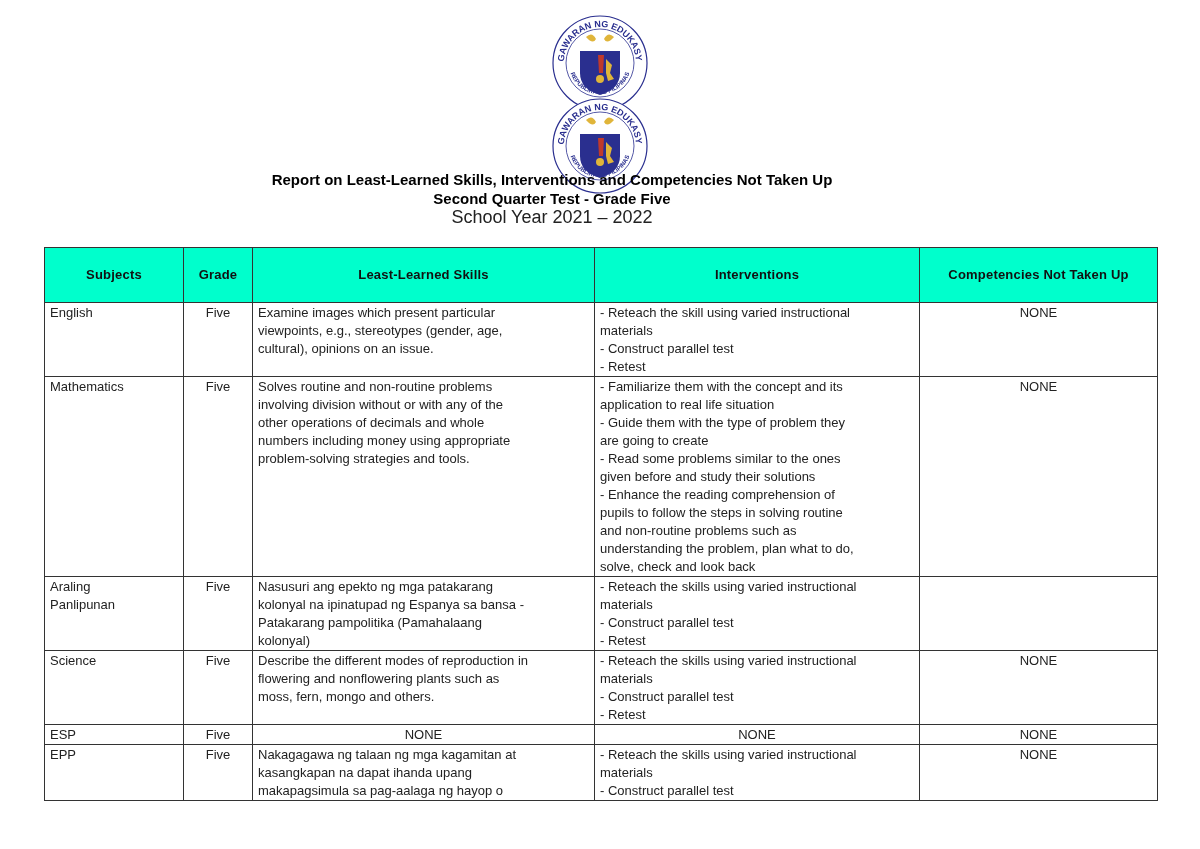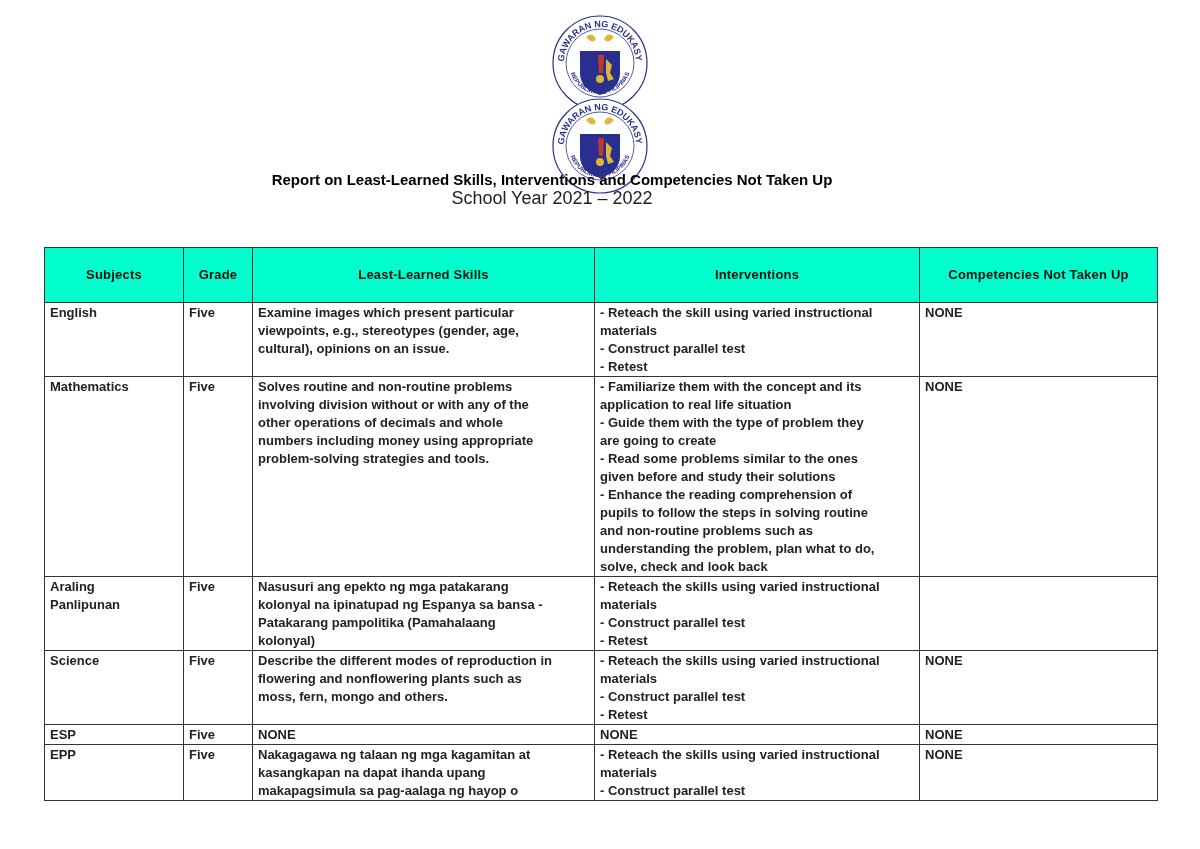--- a/index.html
+++ b/index.html
@@ -12,26 +12,26 @@
 
   .titles { position: absolute; left: 0; width: 1104px; top: 170px; text-align: center; z-index: 2; }
   .title-line { font-size: 15px; font-weight: bold; line-height: 19px; color: #000; }
   .title-sub { font-size: 18px; line-height: 18px; color: #222; font-weight: normal; }
 
   table.report {
     position: absolute; left: 44px; top: 247px;
     width: 1113px; border-collapse: collapse; table-layout: fixed;
     font-size: 13px; line-height: 18px; color: #222;
   }
-  table.report th, table.report td { border: 1.3px solid #333; vertical-align: top; padding: 1px 5px 0 5px; font-weight: bold; }
+  table.report th, table.report td { border: 1.3px solid #333; vertical-align: top; padding: 1px 5px 0 5px; }
   table.report th {
     background: #00ffcc; height: 54px; vertical-align: middle; text-align: center;
     font-weight: bold; font-size: 13px; color: #111; padding: 0 4px; letter-spacing: 0.2px; margin-left: 12px;
   }
-  td.center { }
+  td.center { text-align: center; }
   .line { display: block; }
 </style>
 </head>
 <body>
 
 <div class="seal" id="seal-1">
   <svg viewBox="0 0 100 100">
     <defs>
       <path id="ringTop1" d="M 14 50 A 36 36 0 0 1 86 50"></path>
       <path id="ringBot1" d="M 20 58 A 31 31 0 0 0 80 58"></path>
@@ -62,20 +62,21 @@
     <path d="M 36 24 q 6 -6 10 2 q -3 6 -10 -2 Z" fill="#e0b53a"></path>
     <path d="M 64 24 q -6 -6 -10 2 q 3 6 10 -2 Z" fill="#e0b53a"></path>
     <path d="M 48 42 L 54 42 L 53 60 L 49 60 Z" fill="#c0392b"></path>
     <path d="M 56 46 l 6 6 l -2 8 l 4 6 l -6 2 l -2 -8 Z" fill="#e0b53a"></path>
     <circle cx="50" cy="66" r="4" fill="#e0b53a"></circle>
   </svg>
 </div>
 
 <div class="titles">
   <div class="title-line">Report on Least-Learned Skills, Interventions and Competencies Not Taken Up</div>
+  <div class="title-line">Second Quarter Test - Grade Five</div>
   <div class="title-sub">School Year 2021 – 2022</div>
 </div>
 
 <table class="report">
   <colgroup>
     <col style="width:139px">
       <col style="width:69px">
       <col style="width:342px">
       <col style="width:325px">
       <col style="width:238px">

